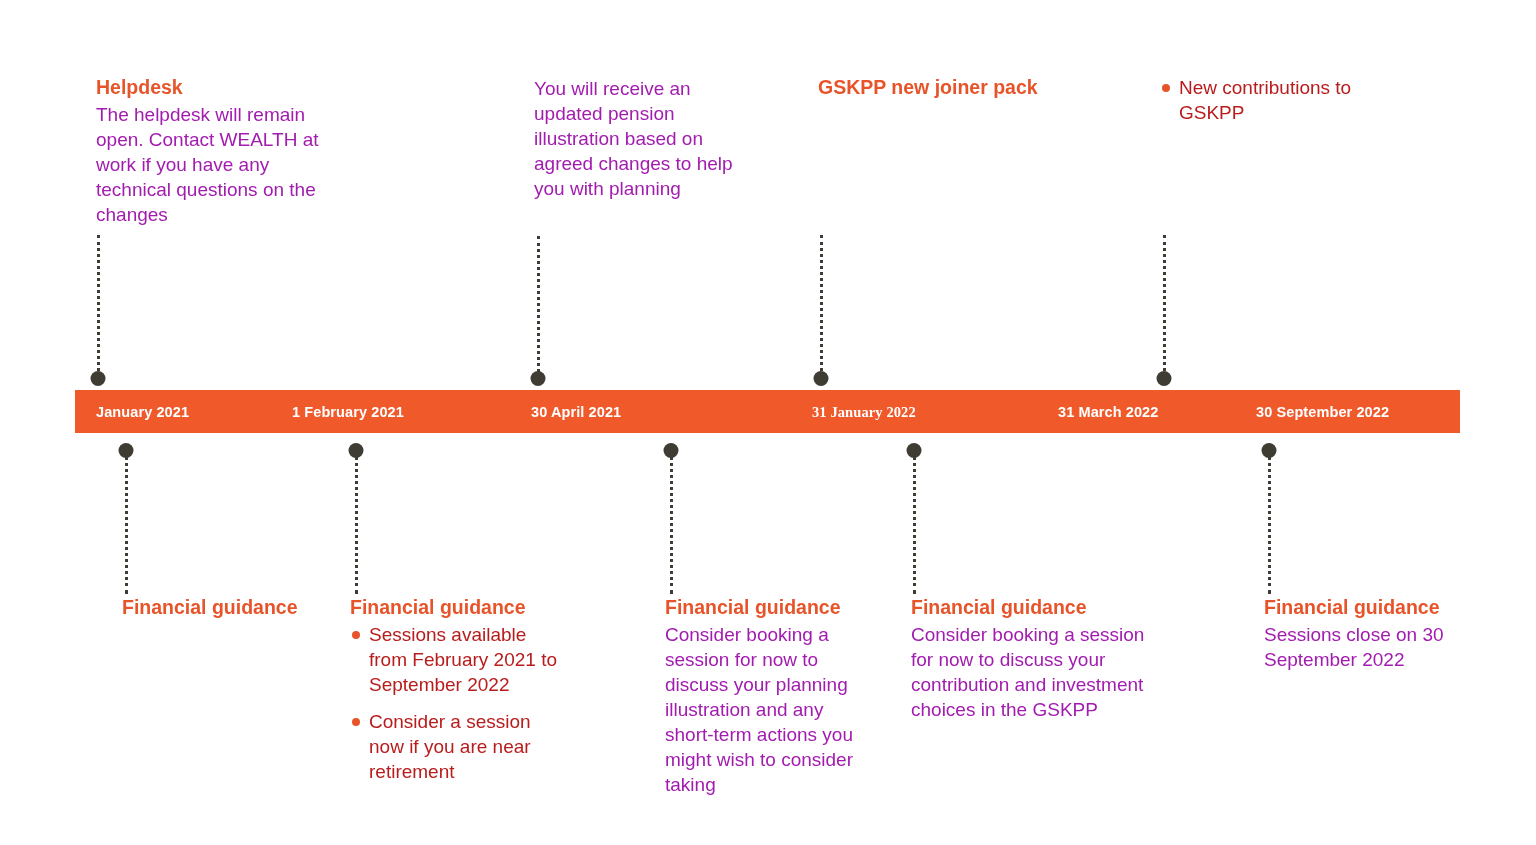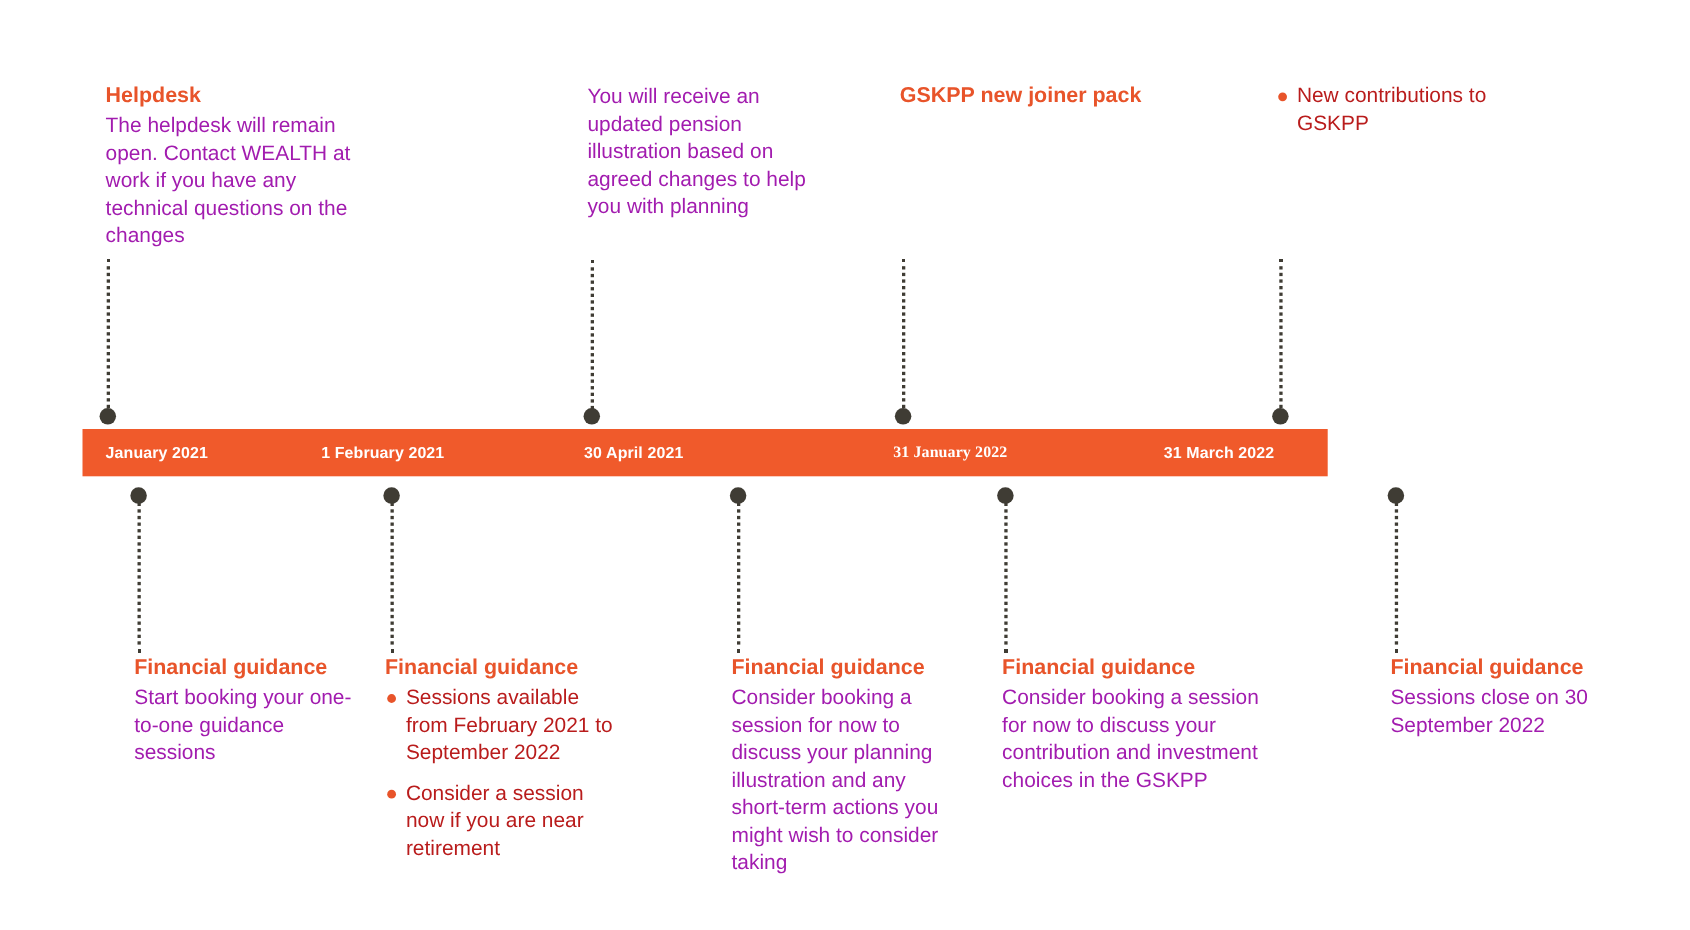--- a/index.html
+++ b/index.html
@@ -17,21 +17,21 @@
     height: 845px;
     background: #ffffff;
     overflow: hidden;
   }
 
   
   .timeline-bar {
     position: absolute;
     left: 75px;
     top: 390px;
-    width: 1132px;
+    width: 1385px;
     height: 43px;
     background: #F05A2B;
   }
   .date-label {
     position: absolute;
     top: 50%;
     transform: translateY(-50%);
     color: #ffffff;
     font-size: 14.5px;
     font-weight: bold;
@@ -152,23 +152,20 @@
       <div class="block" style="left: 1160px; top: 75px; width: 215px;">
         <ul class="bullets">
           <li><span class="bullet-dot"></span><span>New contributions to GSKPP</span></li>
         </ul>
       </div>
     </div>
 
   <div id="bottom-blocks-layer">
       <div class="block" style="left: 122px; top: 595px; width: 200px;">
         <div class="block-title">Financial guidance</div>
-        <div class="block-body">
-          <p>Start booking your one-to-one guidance sessions</p>
-        </div>
       </div>
       <div class="block" style="left: 350px; top: 595px; width: 210px;">
         <div class="block-title">Financial guidance</div>
         <ul class="bullets">
           <li><span class="bullet-dot"></span><span>Sessions available from February 2021 to September 2022</span></li>
           <li><span class="bullet-dot"></span><span>Consider a session now if you are near retirement</span></li>
         </ul>
       </div>
       <div class="block" style="left: 665px; top: 595px; width: 208px;">
         <div class="block-title">Financial guidance</div>

